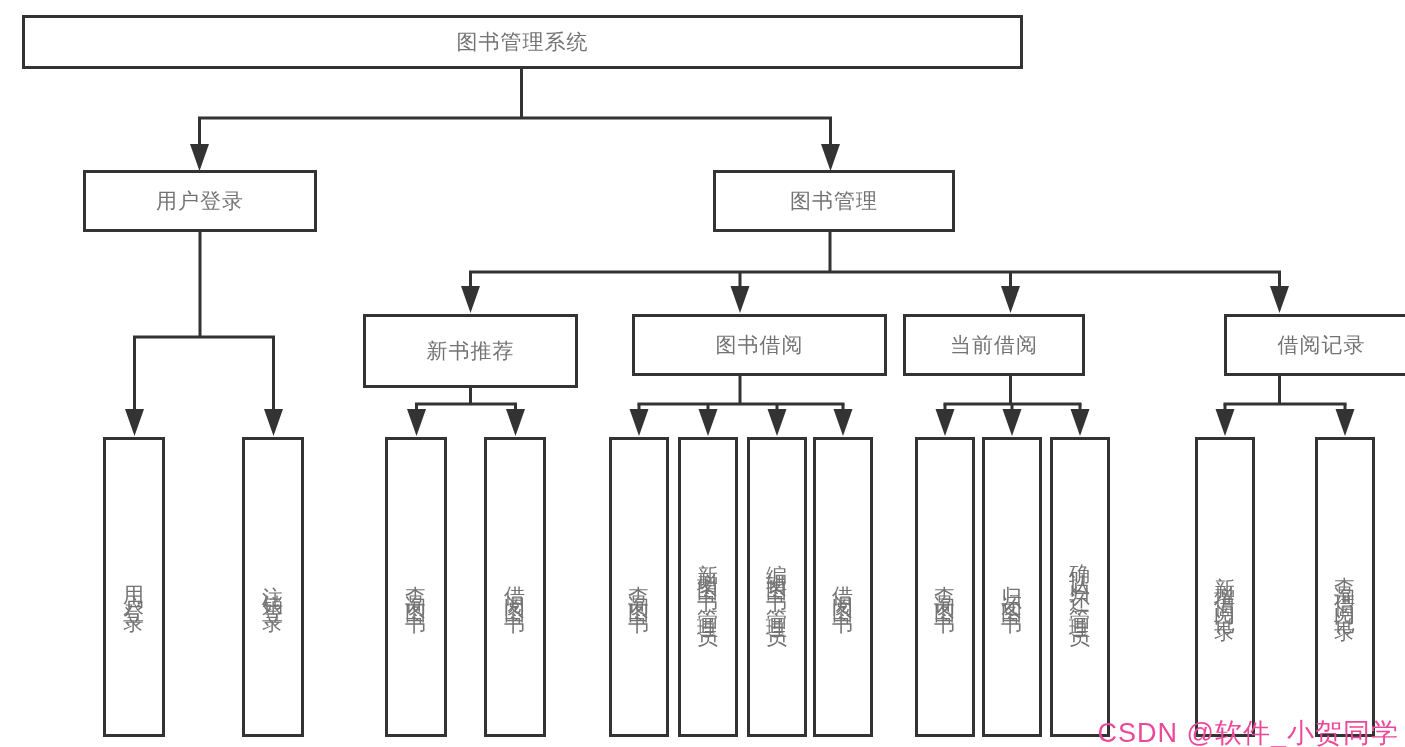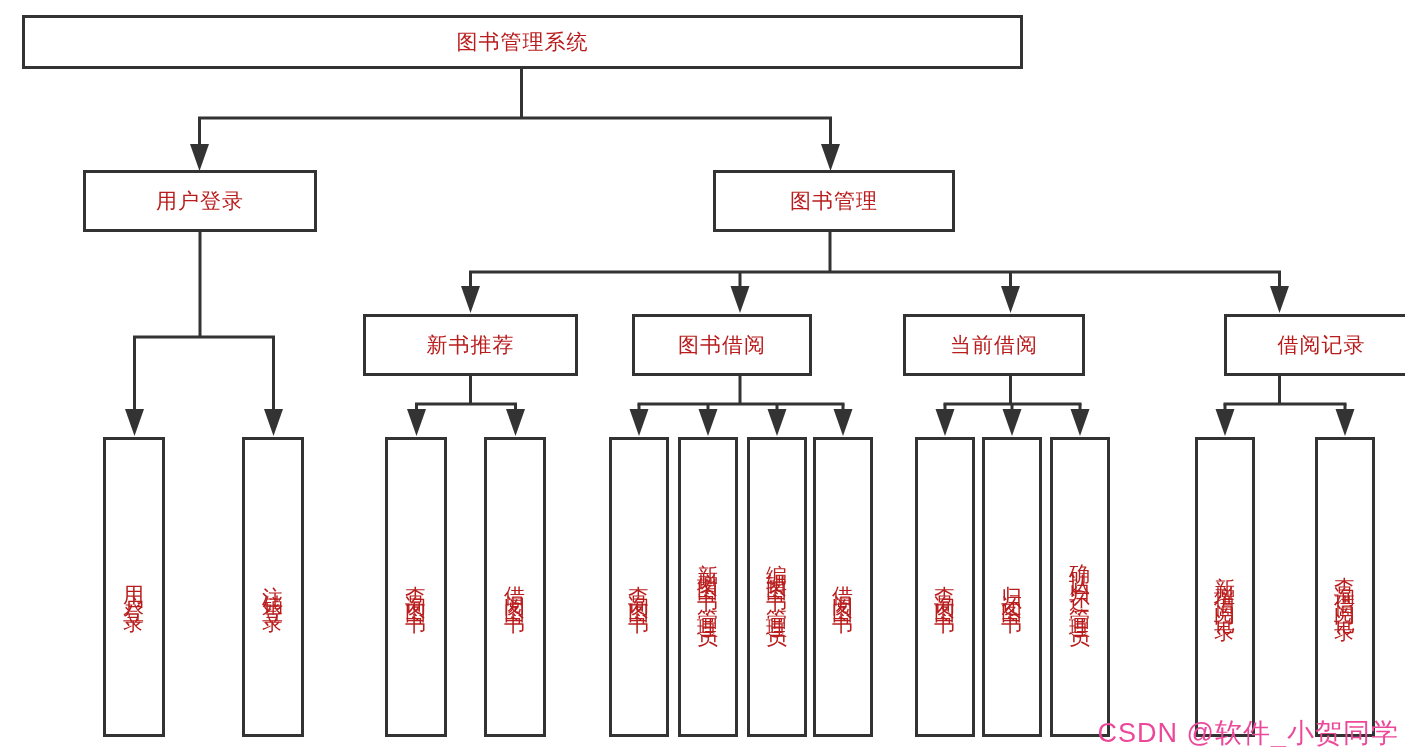--- a/index.html
+++ b/index.html
@@ -3,21 +3,21 @@
 <meta charset="utf-8">
 <style>
   html,body{margin:0;padding:0;background:#ffffff;}
   .stage{
     position:relative;width:1405px;height:747px;background:#ffffff;
     font-family:"Liberation Sans",sans-serif;overflow:hidden;
   }
   .connectors{position:absolute;left:0;top:0;}
   .box{
     position:absolute;border:3px solid #333333;background:#ffffff;
-    box-sizing:border-box;color:#b91c1c;
+    box-sizing:border-box;color:#737373;
   }
   .h{display:flex;align-items:center;justify-content:center;
      font-size:21px;letter-spacing:1px;white-space:nowrap;}
   .v{display:flex;align-items:center;justify-content:center;}
   .v .vtxt{writing-mode:vertical-rl;font-size:21px;letter-spacing:9px;line-height:1;}
   .watermark{
     position:absolute;right:6px;top:715px;font-size:27px;color:#ec4899;
     letter-spacing:1px;white-space:nowrap;z-index:5;
   }
 </style>
@@ -90,22 +90,22 @@
       <polygon points="1215.5,409 1234.5,409 1225,436"></polygon>
       <polygon points="1335.5,409 1354.5,409 1345,436"></polygon>
     </g>
   </svg>
 
   <div class="box h" style="left:22px;top:15px;width:1001px;height:54px;">图书管理系统</div>
 
   <div class="box h" style="left:83px;top:170px;width:234px;height:62px;">用户登录</div>
   <div class="box h" style="left:713px;top:170px;width:242px;height:62px;">图书管理</div>
 
-  <div class="box h" style="left:363px;top:314px;width:215px;height:62px;">新书推荐</div>
-  <div class="box h" style="left:632px;top:314px;width:180px;height:62px;">图书借阅</div>
+  <div class="box h" style="left:363px;top:314px;width:215px;height:74px;">新书推荐</div>
+  <div class="box h" style="left:632px;top:314px;width:255px;height:62px;">图书借阅</div>
   <div class="box h" style="left:903px;top:314px;width:182px;height:62px;">当前借阅</div>
   <div class="box h" style="left:1224px;top:314px;width:195px;height:62px;">借阅记录</div>
 
   <div class="box v" style="left:103px;top:437px;width:62px;height:300px;">
     <span class="vtxt">用户登录</span>
   </div>
   <div class="box v" style="left:242px;top:437px;width:62px;height:300px;">
     <span class="vtxt">注销登录</span>
   </div>
 

